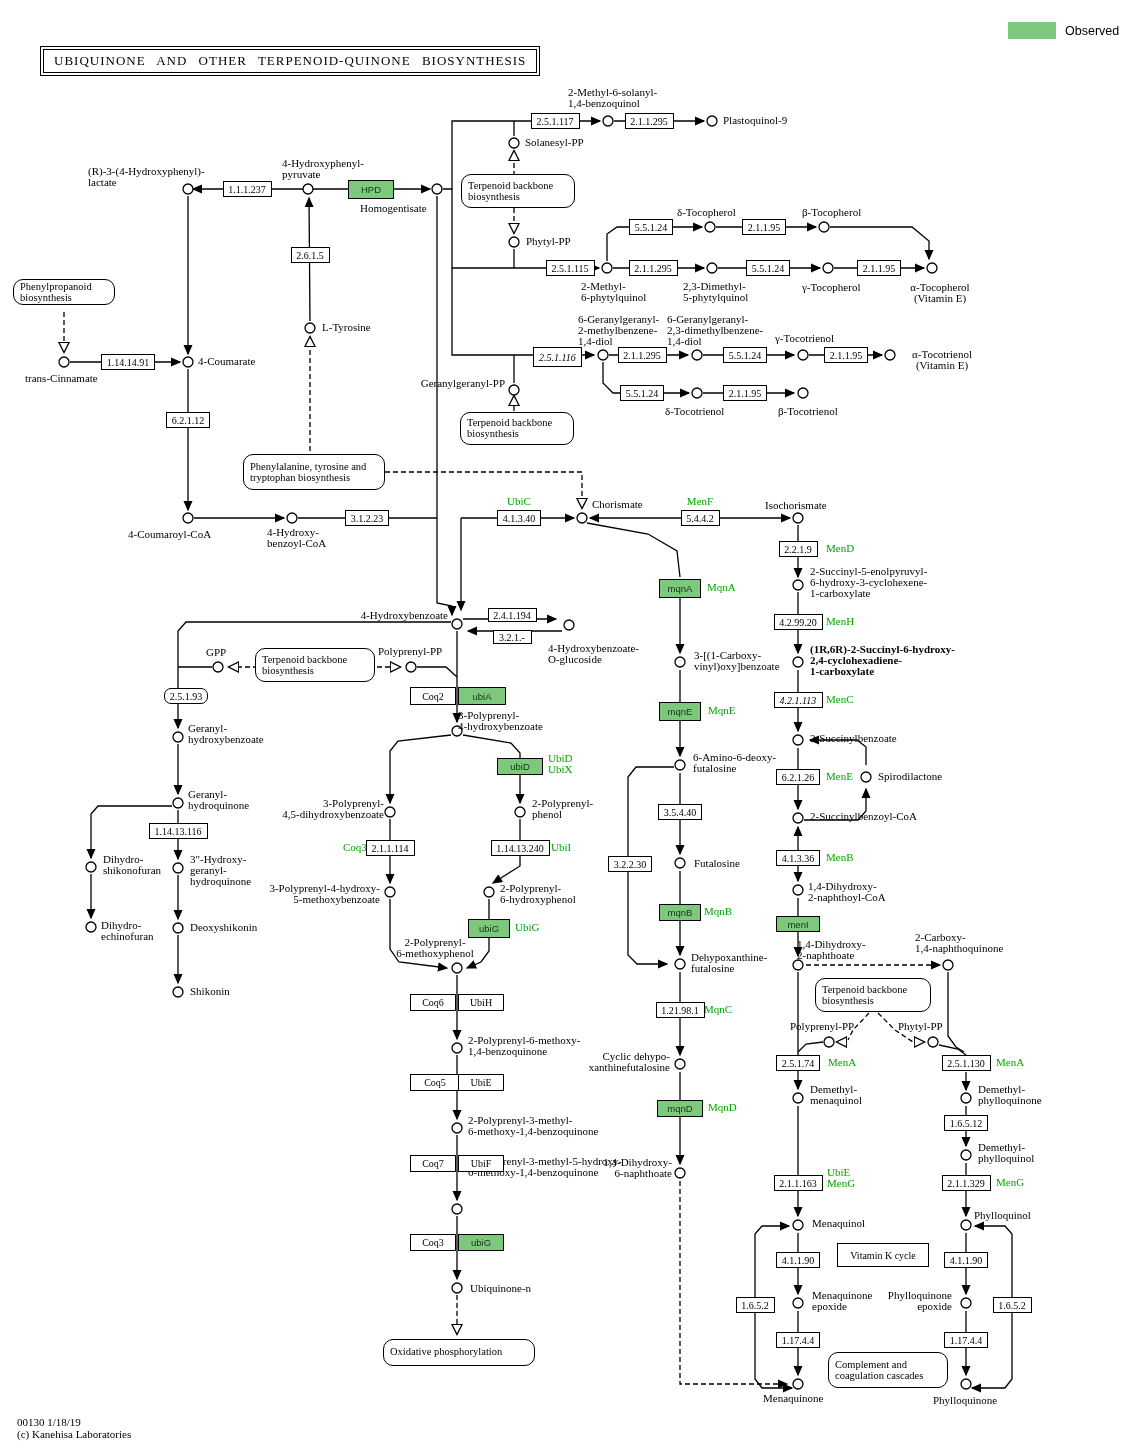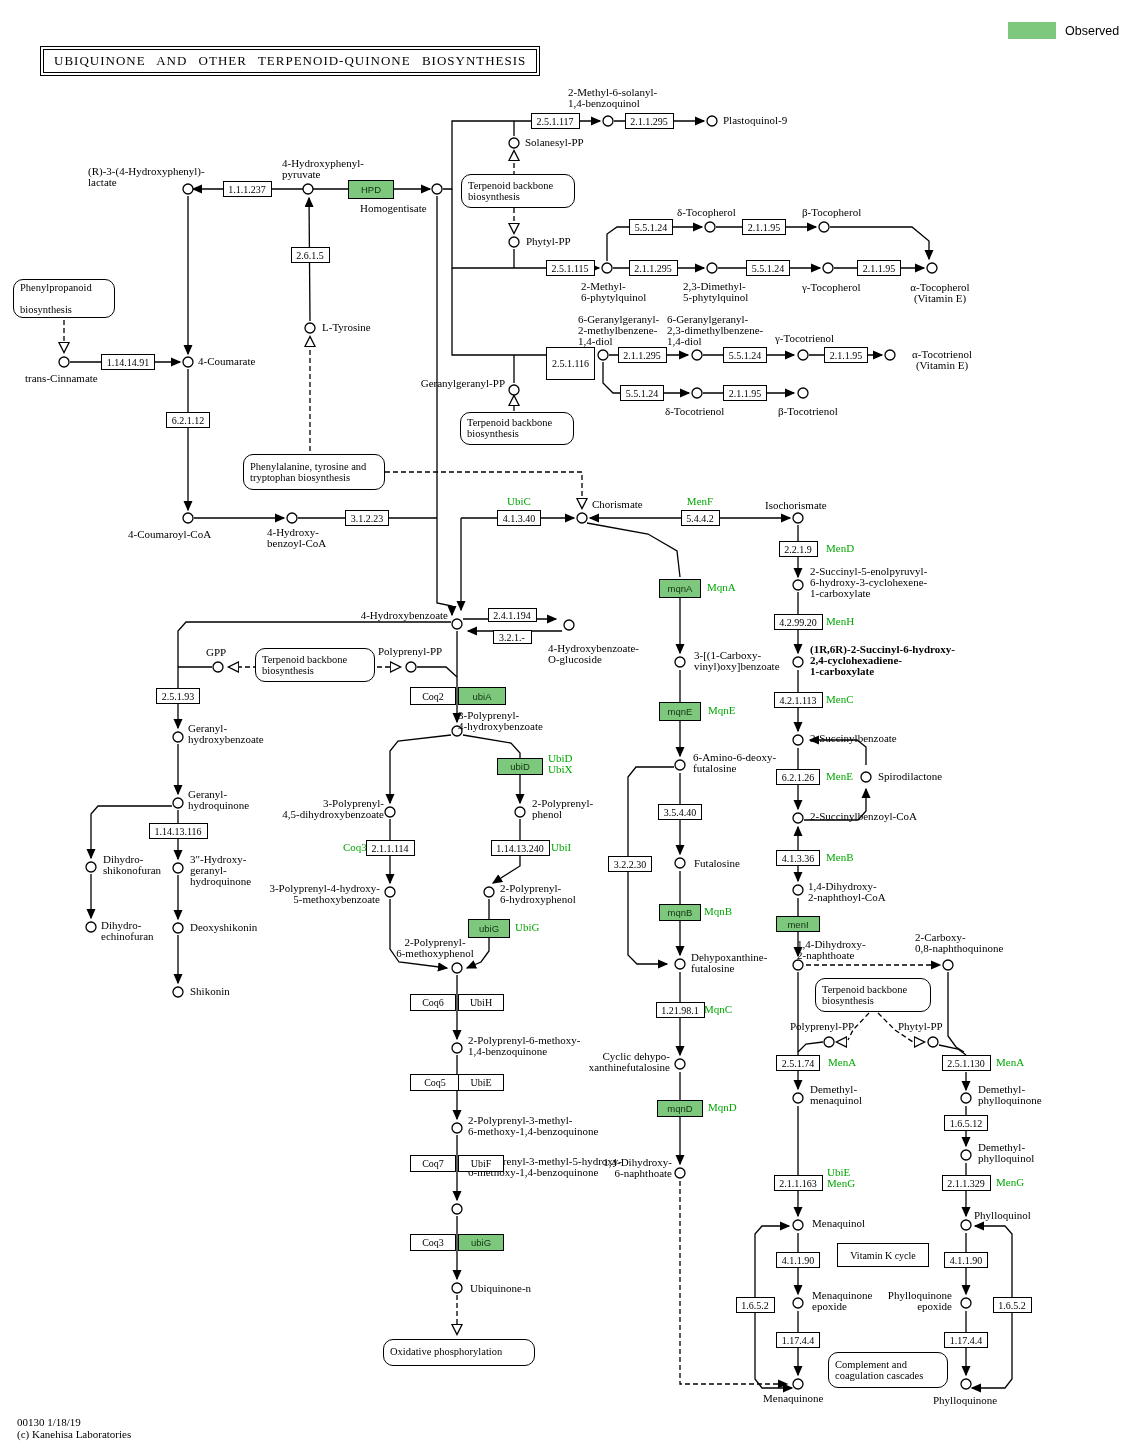--- a/index.html
+++ b/index.html
@@ -245,37 +245,37 @@
       <div class="ecbox" style="left: 497px; top: 510px; width: 44px; height: 16px;">4.1.3.40</div>
       <div class="ecbox" style="left: 680.5px; top: 510px; width: 39px; height: 16px;">5.4.4.2</div>
       <div class="ecbox" style="left: 530.5px; top: 113px; width: 49px; height: 16px;">2.5.1.117</div>
       <div class="ecbox" style="left: 624.5px; top: 113px; width: 49px; height: 16px;">2.1.1.295</div>
       <div class="ecbox" style="left: 629px; top: 219px; width: 44px; height: 16px;">5.5.1.24</div>
       <div class="ecbox" style="left: 742px; top: 219px; width: 44px; height: 16px;">2.1.1.95</div>
       <div class="ecbox" style="left: 545.5px; top: 260px; width: 49px; height: 16px;">2.5.1.115</div>
       <div class="ecbox" style="left: 628.5px; top: 260px; width: 49px; height: 16px;">2.1.1.295</div>
       <div class="ecbox" style="left: 746px; top: 260px; width: 44px; height: 16px;">5.5.1.24</div>
       <div class="ecbox" style="left: 857px; top: 260px; width: 44px; height: 16px;">2.1.1.95</div>
-      <div class="ecbox" style="left: 546px; top: 347px; width: 49px; height: 33px;">2.5.1.116</div>
+      <div class="ecbox" style="left: 533px; top: 347px; width: 49px; height: 20px; font-style: italic;">2.5.1.116</div>
       <div class="ecbox" style="left: 617.5px; top: 347px; width: 49px; height: 16px;">2.1.1.295</div>
       <div class="ecbox" style="left: 723px; top: 347px; width: 44px; height: 16px;">5.5.1.24</div>
       <div class="ecbox" style="left: 824px; top: 347px; width: 44px; height: 16px;">2.1.1.95</div>
       <div class="ecbox" style="left: 620px; top: 385px; width: 44px; height: 16px;">5.5.1.24</div>
       <div class="ecbox" style="left: 723px; top: 385px; width: 44px; height: 16px;">2.1.1.95</div>
       <div class="ecbox" style="left: 778.5px; top: 541px; width: 39px; height: 16px;">2.2.1.9</div>
       <div class="ecbox" style="left: 773.5px; top: 614px; width: 49px; height: 16px;">4.2.99.20</div>
-      <div class="ecbox" style="left: 773.5px; top: 692px; width: 49px; height: 16px;">4.2.1.113</div>
+      <div class="ecbox" style="left: 773.5px; top: 692px; width: 49px; height: 16px; font-style: italic;">4.2.1.113</div>
       <div class="ecbox" style="left: 776px; top: 769px; width: 44px; height: 16px;">6.2.1.26</div>
       <div class="ecbox" style="left: 776px; top: 850px; width: 44px; height: 16px;">4.1.3.36</div>
       <div class="ecbox" style="left: 658px; top: 804px; width: 44px; height: 16px;">3.5.4.40</div>
       <div class="ecbox" style="left: 608px; top: 856px; width: 44px; height: 16px;">3.2.2.30</div>
       <div class="ecbox" style="left: 655.5px; top: 1002px; width: 49px; height: 16px;">1.21.98.1</div>
       <div class="ecbox" style="left: 487.5px; top: 608px; width: 49px; height: 14px;">2.4.1.194</div>
       <div class="ecbox" style="left: 492.5px; top: 630px; width: 39px; height: 14px;">3.2.1.-</div>
-      <div class="ecbox" style="left: 156px; top: 688px; width: 44px; height: 16px;">2.5.1.93</div>
+      <div class="ecbox" style="left: 164px; top: 688px; width: 44px; height: 16px; border-radius: 7px;">2.5.1.93</div>
       <div class="ecbox" style="left: 410px; top: 687px; width: 46px; height: 18px;">Coq2</div>
       <div class="ecbox" style="left: 365.5px; top: 840px; width: 49px; height: 16px;">2.1.1.114</div>
       <div class="ecbox" style="left: 490.5px; top: 840px; width: 59px; height: 16px;">1.14.13.240</div>
       <div class="ecbox" style="left: 148.5px; top: 823px; width: 59px; height: 16px;">1.14.13.116</div>
       <div class="ecbox" style="left: 410px; top: 993.5px; width: 46px; height: 17px;">Coq6</div>
       <div class="ecbox" style="left: 458px; top: 993.5px; width: 46px; height: 17px;">UbiH</div>
       <div class="ecbox" style="left: 410px; top: 1073.5px; width: 50px; height: 17px;">Coq5</div>
       <div class="ecbox" style="left: 458px; top: 1073.5px; width: 46px; height: 17px;">UbiE</div>
       <div class="ecbox" style="left: 410px; top: 1154.5px; width: 46px; height: 17px;">Coq7</div>
       <div class="ecbox" style="left: 458px; top: 1154.5px; width: 46px; height: 17px;">UbiF</div>
@@ -295,21 +295,21 @@
       <div class="genebox" style="left: 348px; top: 179.5px; width: 46px; height: 19px;">HPD</div>
       <div class="genebox" style="left: 458px; top: 687px; width: 48px; height: 18px;">ubiA</div>
       <div class="genebox" style="left: 497px; top: 757.5px; width: 46px; height: 17px;">ubiD</div>
       <div class="genebox" style="left: 468px; top: 918.5px; width: 42px; height: 19px;">ubiG</div>
       <div class="genebox" style="left: 458px; top: 1233.5px; width: 46px; height: 17px;">ubiG</div>
       <div class="genebox" style="left: 659px; top: 578.5px; width: 42px; height: 19px;">mqnA</div>
       <div class="genebox" style="left: 659px; top: 701.5px; width: 42px; height: 19px;">mqnE</div>
       <div class="genebox" style="left: 659px; top: 903.5px; width: 42px; height: 17px;">mqnB</div>
       <div class="genebox" style="left: 657px; top: 1099.5px; width: 46px; height: 17px;">mqnD</div>
       <div class="genebox" style="left: 776px; top: 916px; width: 44px; height: 16px;">menI</div>
-      <div class="pathbox" style="left: 13px; top: 279px; width: 102px; height: 39px; justify-content: space-between;">
+      <div class="pathbox" style="left: 13px; top: 279px; width: 102px; height: 26px;">
         <div>Phenylpropanoid</div>
         <div>biosynthesis</div>
       </div>
       <div class="pathbox" style="left: 461px; top: 174px; width: 114px; height: 34px;">
         <div>Terpenoid backbone</div>
         <div>biosynthesis</div>
       </div>
       <div class="pathbox" style="left: 460px; top: 411.5px; width: 114px; height: 33px;">
         <div>Terpenoid backbone</div>
         <div>biosynthesis</div>
@@ -427,21 +427,21 @@
 2,4-cyclohexadiene-
 1-carboxylate</div>
       <div class="lbl" style="top: 733px; left: 810px;">2-Succinylbenzoate</div>
       <div class="lbl" style="top: 771px; left: 878px;">Spirodilactone</div>
       <div class="lbl" style="top: 811px; left: 810px;">2-Succinylbenzoyl-CoA</div>
       <div class="lbl" style="top: 881px; left: 808px;">1,4-Dihydroxy-
 2-naphthoyl-CoA</div>
       <div class="lbl" style="top: 939px; left: 797px;">1,4-Dihydroxy-
 2-naphthoate</div>
       <div class="lbl" style="top: 932px; left: 915px;">2-Carboxy-
-0,8-naphthoquinone</div>
+1,4-naphthoquinone</div>
       <div class="lbl" style="top: 1021px; left: 790px;">Polyprenyl-PP</div>
       <div class="lbl" style="top: 1021px; left: 898px;">Phytyl-PP</div>
       <div class="lbl" style="top: 1084px; left: 810px;">Demethyl-
 menaquinol</div>
       <div class="lbl" style="top: 1084px; left: 978px;">Demethyl-
 phylloquinone</div>
       <div class="lbl" style="top: 1142px; left: 978px;">Demethyl-
 phylloquinol</div>
       <div class="lbl" style="top: 1218px; left: 812px;">Menaquinol</div>
       <div class="lbl" style="top: 1210px; left: 974px;">Phylloquinol</div>

